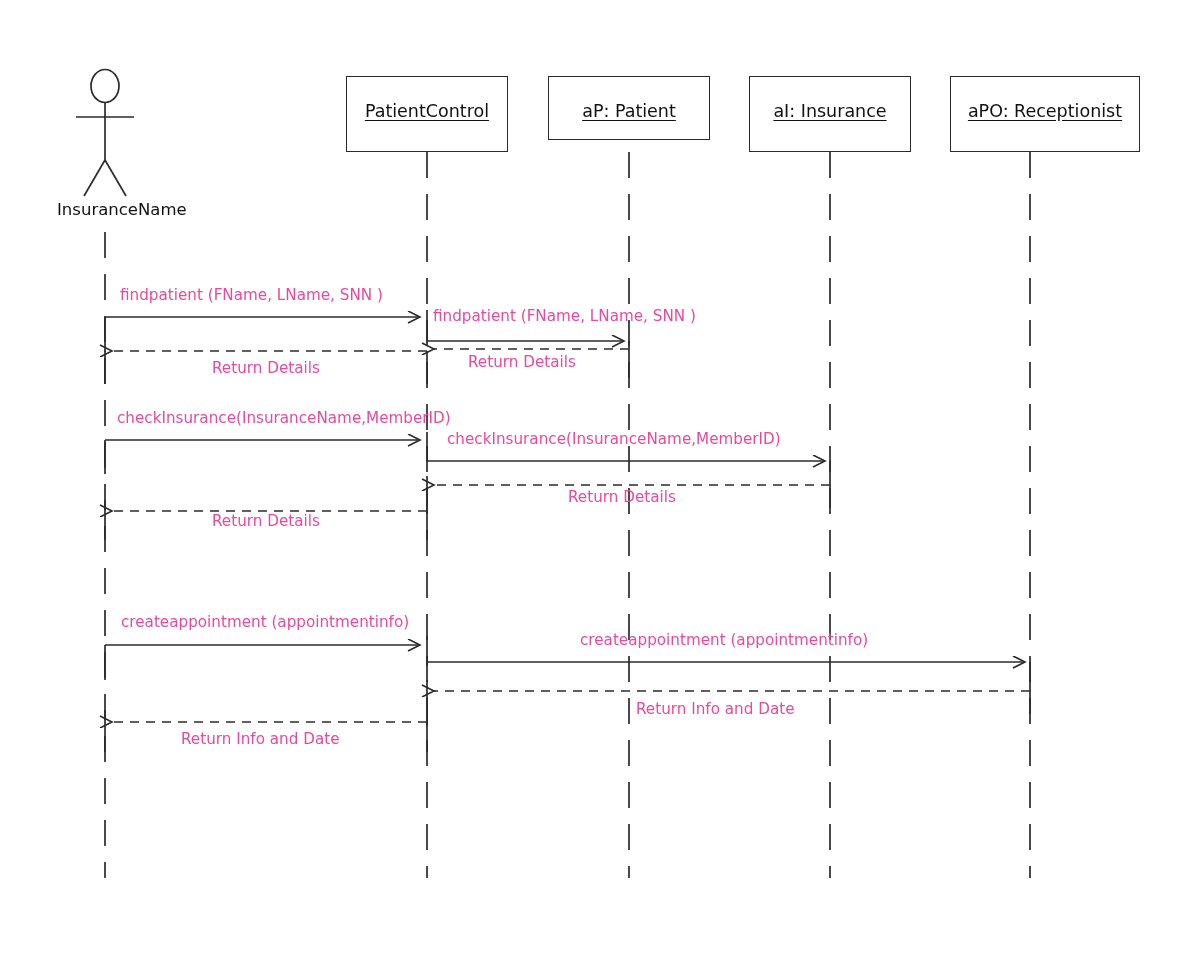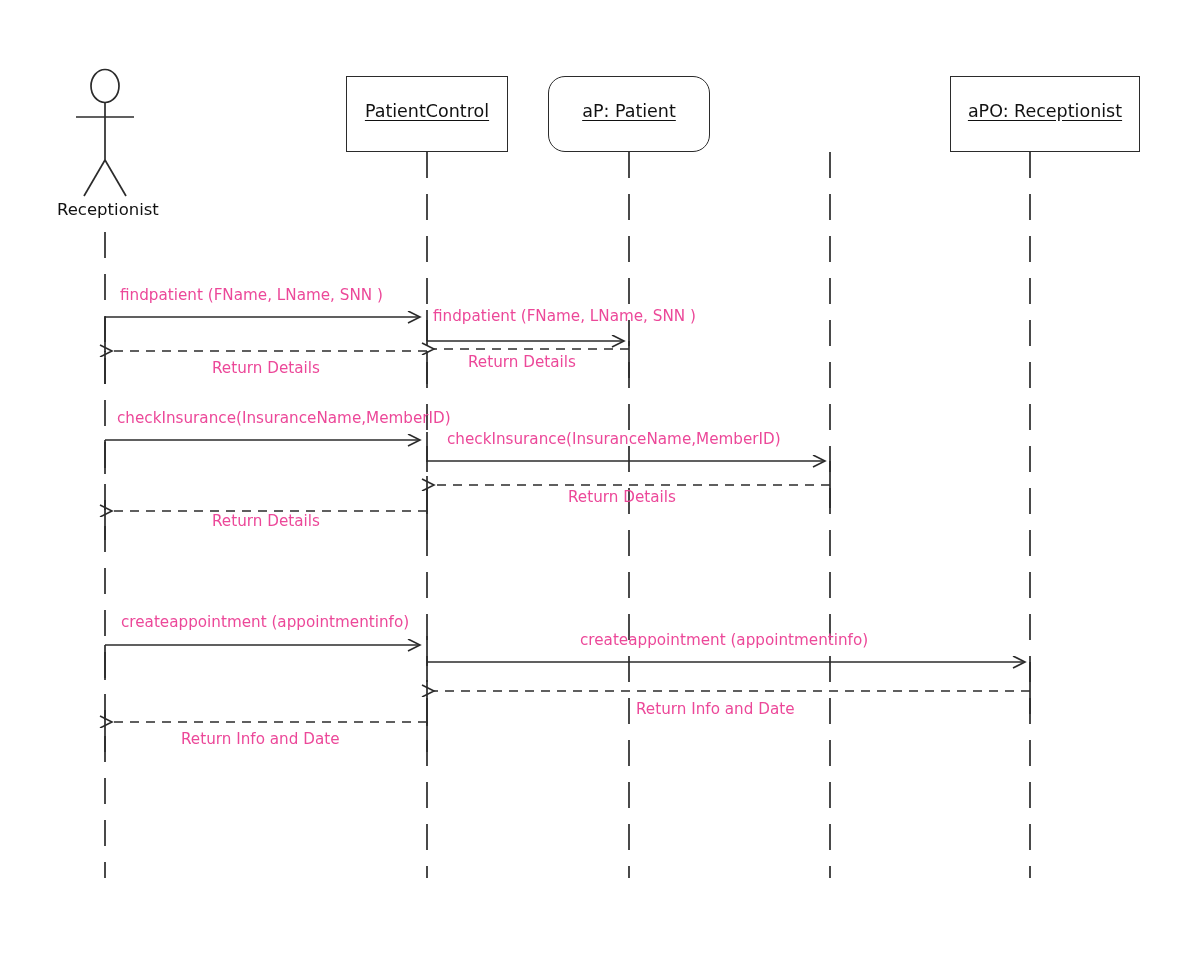--- a/index.html
+++ b/index.html
@@ -123,30 +123,33 @@
       <line x1="427" y1="722" x2="112" y2="722" stroke-dasharray="9 7" marker-end="url(#arrow-open-left)"></line>
       <line x1="427" y1="722" x2="427" y2="752"></line>
       <line x1="105" y1="710" x2="105" y2="752"></line>
     </g>
   </svg>
 
   <div class="lifeline-box" style="left:346px;top:76px;width:162px;height:76px;">
     <span class="boxlabel">PatientControl</span>
   </div>
 
-  <div class="lifeline-box" style="left:548px;top:76px;width:162px;height:76px;border-radius:17px;">
+  <div class="lifeline-box" style="left:548px;top:76px;width:162px;height:64px;">
     <span class="boxlabel">aP: Patient</span>
   </div>
 
+  <div class="lifeline-box" style="left:749px;top:76px;width:162px;height:76px;">
+    <span class="boxlabel">aI: Insurance</span>
+  </div>
 
   <div class="lifeline-box" style="left:950px;top:76px;width:190px;height:76px;">
     <span class="boxlabel">aPO: Receptionist</span>
   </div>
 
-  <div class="actor-label" style="left:57px;top:200px;">Receptionist</div>
+  <div class="actor-label" style="left:57px;top:200px;">InsuranceName</div>
 
   <div class="msg-label" style="left:120px;top:288px;">findpatient (FName, LName, SNN )</div>
 
   <div class="msg-label" style="left:433px;top:309px;">findpatient (FName, LName, SNN )</div>
 
   <div class="msg-label" style="left:468px;top:355px;">Return Details</div>
 
   <div class="msg-label" style="left:212px;top:361px;">Return Details</div>
 
   <div class="msg-label" style="left:117px;top:411px;">checkInsurance(InsuranceName,MemberID)</div>

